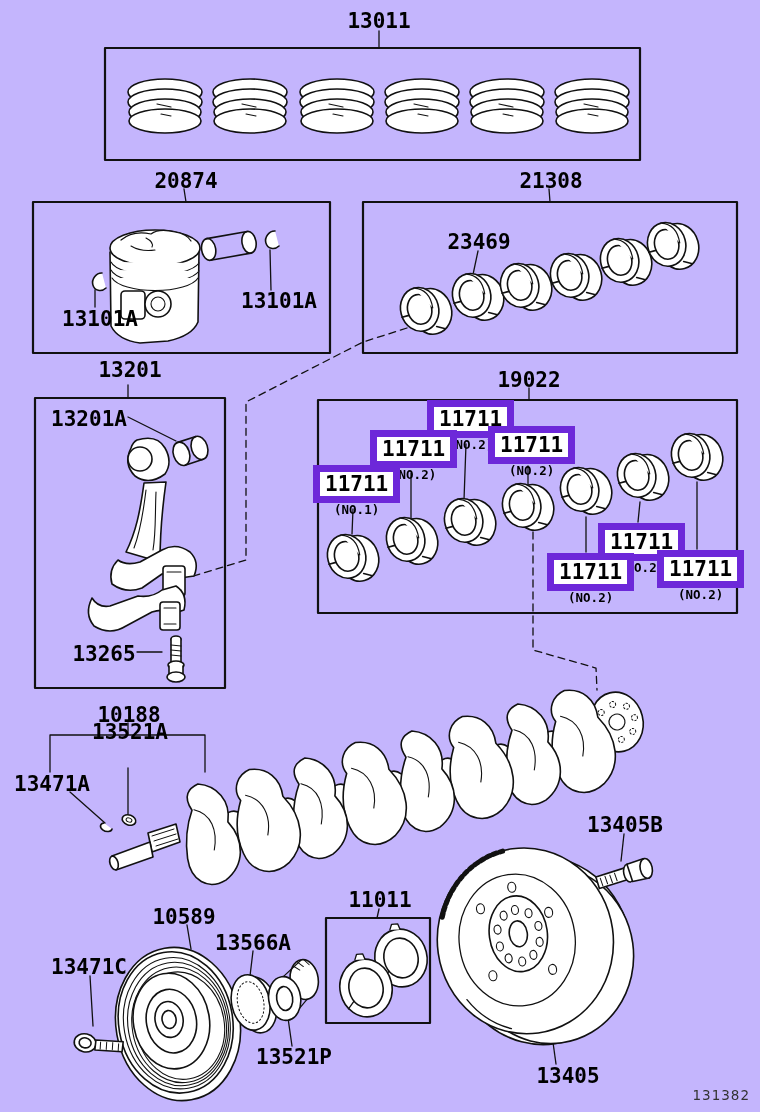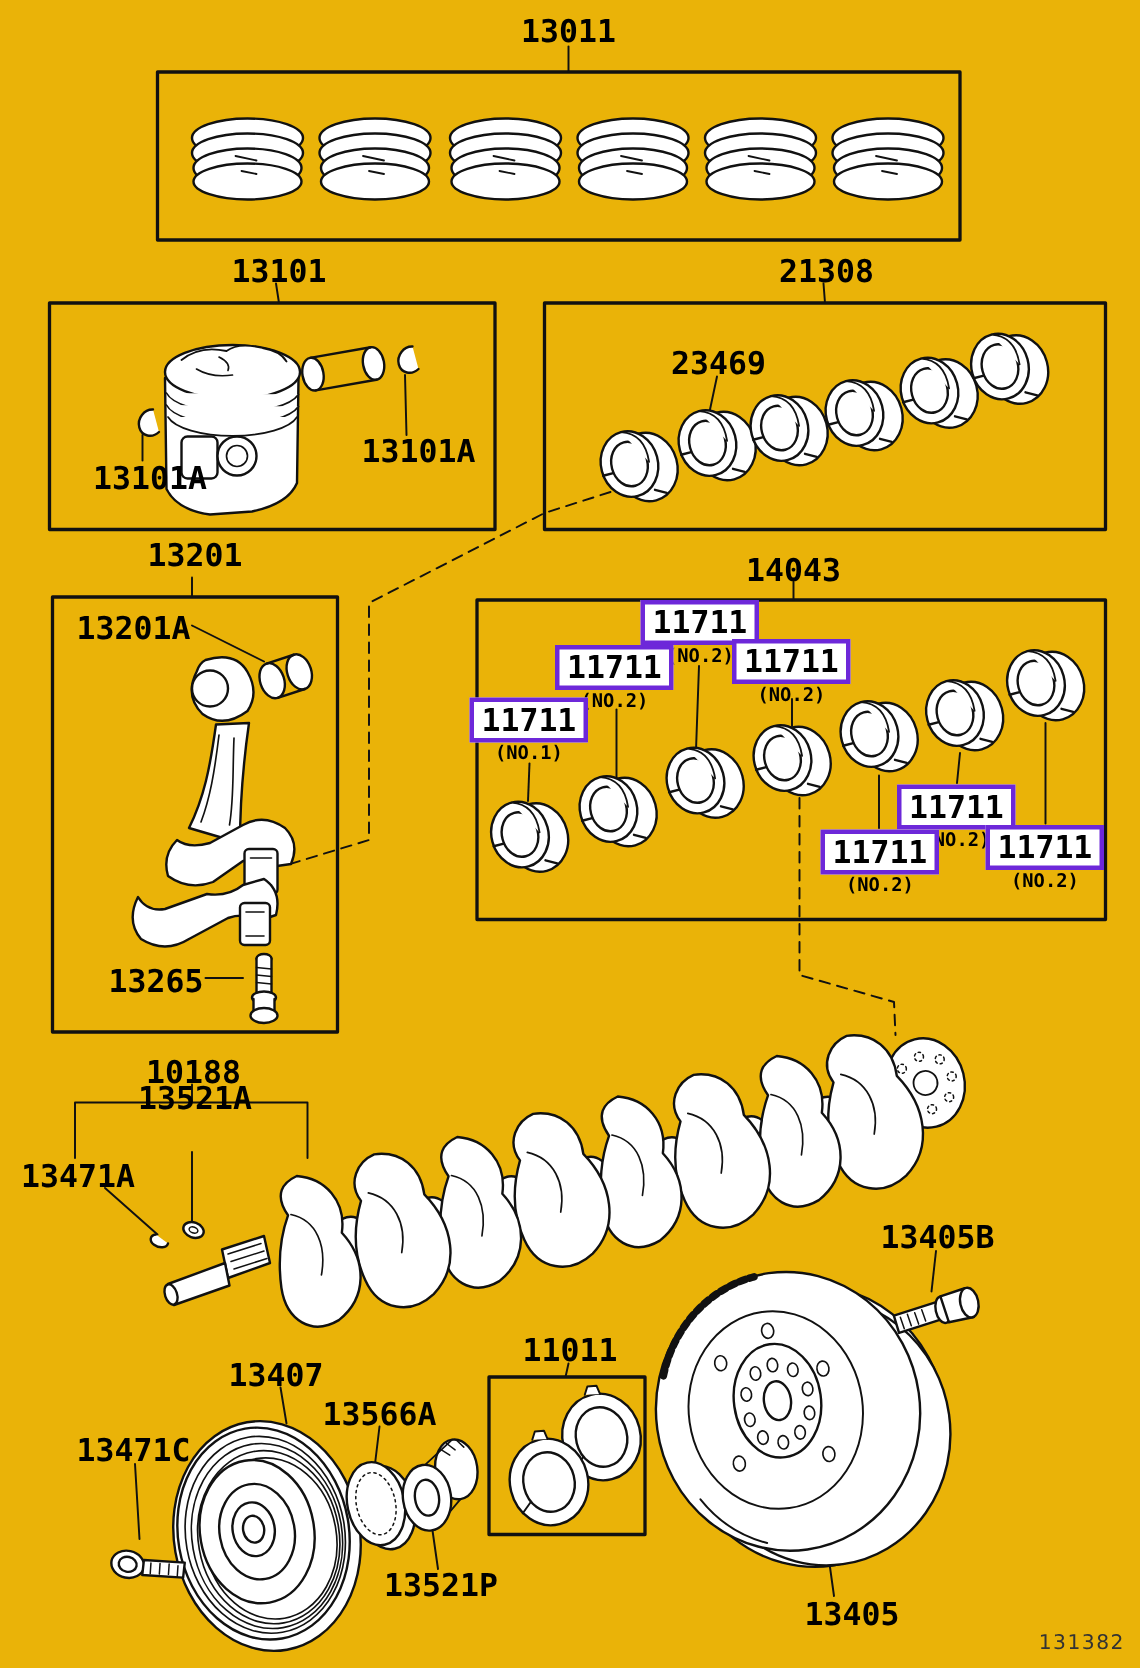--- a/index.html
+++ b/index.html
@@ -1,23 +1,23 @@
 <!DOCTYPE html>
 <html><head>
 <meta charset="utf-8">
 <style>
   html,body{margin:0;padding:0;background:#fff;}
-  .stage{position:relative;width:760px;height:1112px;background:#eab308;overflow:hidden;
+  .stage{position:relative;width:760px;height:1112px;background:#c4b5fd;overflow:hidden;
          font-family:"DejaVu Sans Mono","Liberation Mono",monospace;}
   svg.art{position:absolute;left:0;top:0;}
   svg.art *{vector-effect:none;}
   .plabel{position:absolute;transform:translateX(-50%);font-weight:bold;font-size:21px;
           line-height:1;color:#000;white-space:nowrap;letter-spacing:0;}
   .hl{position:absolute;display:flex;flex-direction:column;align-items:center;}
-  .hl-box{border:3px solid #6d28d9;background:#fff;padding:1px 5px;font-weight:bold;
+  .hl-box{border:7px solid #6d28d9;background:#fff;padding:1px 5px;font-weight:bold;
           font-size:21px;line-height:1.05;color:#000;display:inline-block;white-space:nowrap;}
   .hl-sub{font-weight:bold;font-size:12.5px;line-height:1.1;color:#000;margin-top:0;white-space:nowrap;}
   .code{position:absolute;font-family:"DejaVu Sans","Liberation Sans",sans-serif;
         font-size:13.5px;color:#333;letter-spacing:1px;margin-left:41px;}
 </style>
 </head>
 <body>
 
 <div class="stage">
 
@@ -330,36 +330,36 @@
     <g transform="rotate(-14 366 988)">
       <ellipse cx="366" cy="988" rx="26" ry="29" fill="#fff"></ellipse>
       <ellipse cx="366" cy="988" rx="17" ry="20"></ellipse>
       <path d="M 362,958 l 3,-5 6,1 1,6" stroke-width="1.3"></path>
       <line x1="344" y1="1004" x2="351" y2="998" stroke-width="1.3"></line>
     </g>
   </g>
 </svg>
 
 <div class="plabel" style="left:379px;top:11px">13011</div>
-<div class="plabel" style="left:186px;top:171px">13101</div>
+<div class="plabel" style="left:186px;top:171px">20874</div>
 <div class="plabel" style="left:551px;top:171px">21308</div>
 <div class="plabel" style="left:479px;top:232px">23469</div>
 <div class="plabel" style="left:100px;top:309px">13101A</div>
 <div class="plabel" style="left:279px;top:291px">13101A</div>
 <div class="plabel" style="left:130px;top:360px">13201</div>
 <div class="plabel" style="left:89px;top:409px">13201A</div>
 <div class="plabel" style="left:104px;top:644px">13265</div>
-<div class="plabel" style="left:529px;top:370px">14043</div>
+<div class="plabel" style="left:529px;top:370px">19022</div>
 <div class="plabel" style="left:129px;top:705px">10188</div>
 <div class="plabel" style="left:130px;top:722px">13521A</div>
 <div class="plabel" style="left:52px;top:774px">13471A</div>
 <div class="plabel" style="left:625px;top:815px">13405B</div>
 <div class="plabel" style="left:568px;top:1066px">13405</div>
 <div class="plabel" style="left:380px;top:890px">11011</div>
-<div class="plabel" style="left:184px;top:907px">13407</div>
+<div class="plabel" style="left:184px;top:907px">10589</div>
 <div class="plabel" style="left:253px;top:933px">13566A</div>
 <div class="plabel" style="left:89px;top:957px">13471C</div>
 <div class="plabel" style="left:294px;top:1047px">13521P</div>
 
 <div class="hl" style="left:427px;top:400px">
   <div class="hl-box">11711</div>
   <div class="hl-sub">(NO.2)</div>
 </div>
 <div class="hl" style="left:370px;top:430px">
   <div class="hl-box">11711</div>

